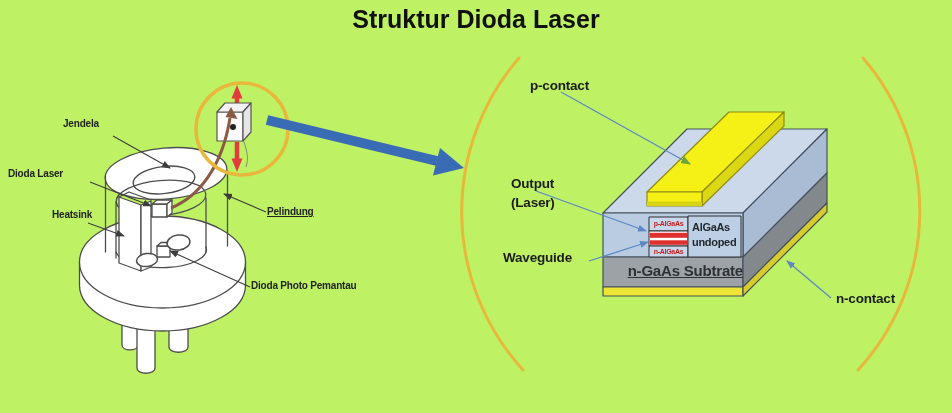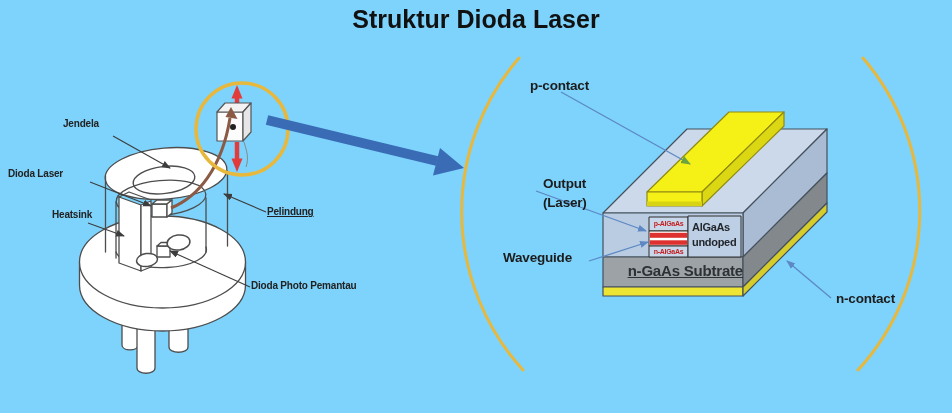--- a/index.html
+++ b/index.html
@@ -1,34 +1,34 @@
 <!DOCTYPE html>
 <html><head>
 <meta charset="utf-8">
 <style>
   html,body{margin:0;padding:0;background:#ffffff;}
   .stage{
-    position:relative;width:952px;height:413px;background:#7dd3fc;overflow:hidden;
+    position:relative;width:952px;height:413px;background:#bef264;overflow:hidden;
     font-family:"Liberation Sans",sans-serif;color:#1b1b1b;
   }
   .stage svg{position:absolute;left:0;top:0;}
   .lbl{position:absolute;white-space:nowrap;letter-spacing:-0.2px;line-height:1.1;}
   .lbl-left{font-size:10px;font-weight:600;color:#222;}
   .lbl-right{font-size:13.5px;font-weight:600;color:#1c1c1c;}
   .title{
     position:absolute;left:0;top:5px;width:952px;text-align:center;
     font-size:25px;font-weight:700;color:#111;letter-spacing:0;
   }
   .chip-tiny{position:absolute;font-size:7px;font-weight:700;color:#c31f1f;text-align:center;letter-spacing:-0.3px;}
   .chip-small{position:absolute;font-size:11px;font-weight:600;color:#23272c;letter-spacing:-0.3px;}
   .chip-substrate{
     position:absolute;left:603px;top:262px;width:140px;text-align:right;
     font-size:15px;font-weight:700;color:#2d3135;letter-spacing:-0.2px;text-decoration:underline;
   }
-  .output-lbl{line-height:19px;margin-left:32px;}
+  .output-lbl{line-height:19px;}
 </style>
 </head>
 <body>
 
 <div class="stage">
 
   <svg width="952" height="413" viewBox="0 0 952 413">
     <defs>
       <marker id="mDark" markerUnits="userSpaceOnUse" markerWidth="10" markerHeight="9" refX="8" refY="3.5" orient="auto">
         <path d="M0,0 L9,3.5 L0,7 Z" fill="#3d3d3d"></path>

